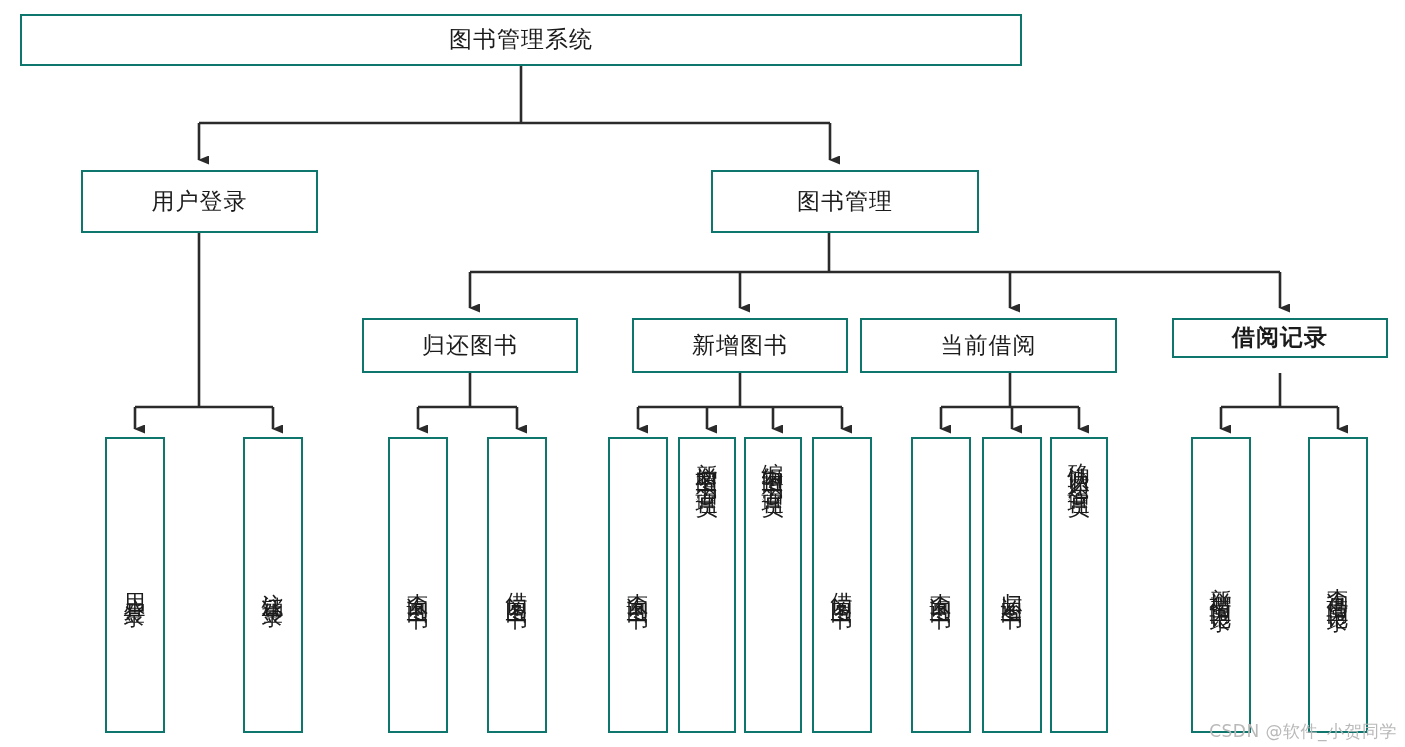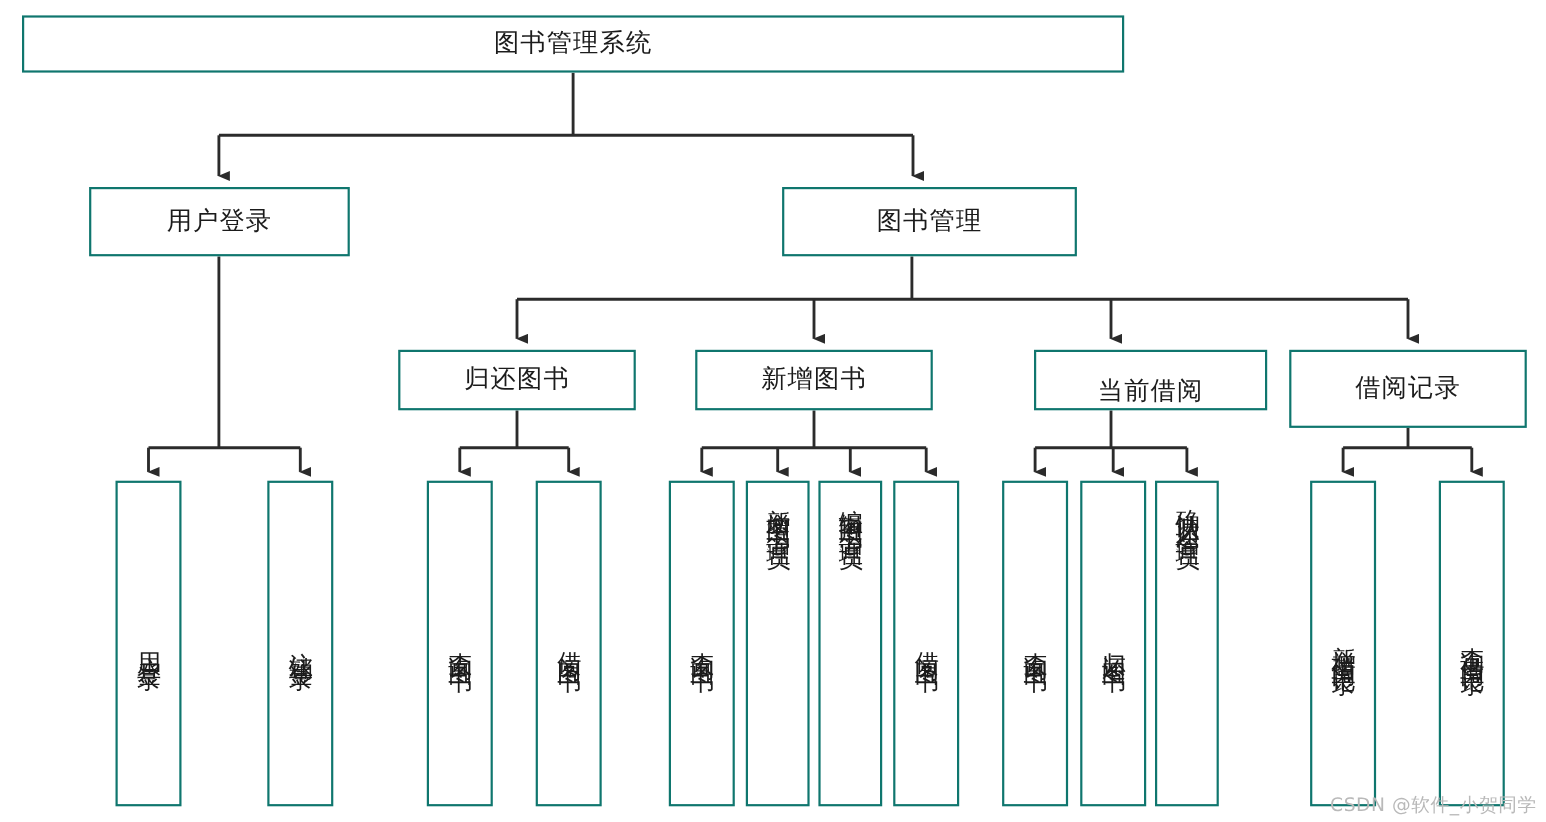--- a/index.html
+++ b/index.html
@@ -130,24 +130,24 @@
   <div class="node horiz" style="left:711px; top:170px; width:268px; height:63px;">
     <span>图书管理</span>
   </div>
 
   <div class="node horiz" style="left:362px; top:318px; width:216px; height:55px;">
     <span>归还图书</span>
   </div>
   <div class="node horiz" style="left:632px; top:318px; width:216px; height:55px;">
     <span>新增图书</span>
   </div>
-  <div class="node horiz" style="left:940px; top:318px; width:212px; height:55px;align-items:flex-end;">
+  <div class="node horiz" style="left:860px; top:318px; width:257px; height:55px;">
     <span>当前借阅</span>
   </div>
-  <div class="node horiz" style="left:1172px; top:318px; width:216px; height:71px;">
+  <div class="node horiz" style="left:1172px; top:318px; width:216px; height:40px;font-weight:bold;">
     <span>借阅记录</span>
   </div>
 
   <div class="node vert shallow" style="left:105px; top:437px; width:60px; height:296px;">
     <span class="vlabel">用户登录</span>
   </div>
   <div class="node vert shallow" style="left:243px; top:437px; width:60px; height:296px;">
     <span class="vlabel">注销登录</span>
   </div>
 

